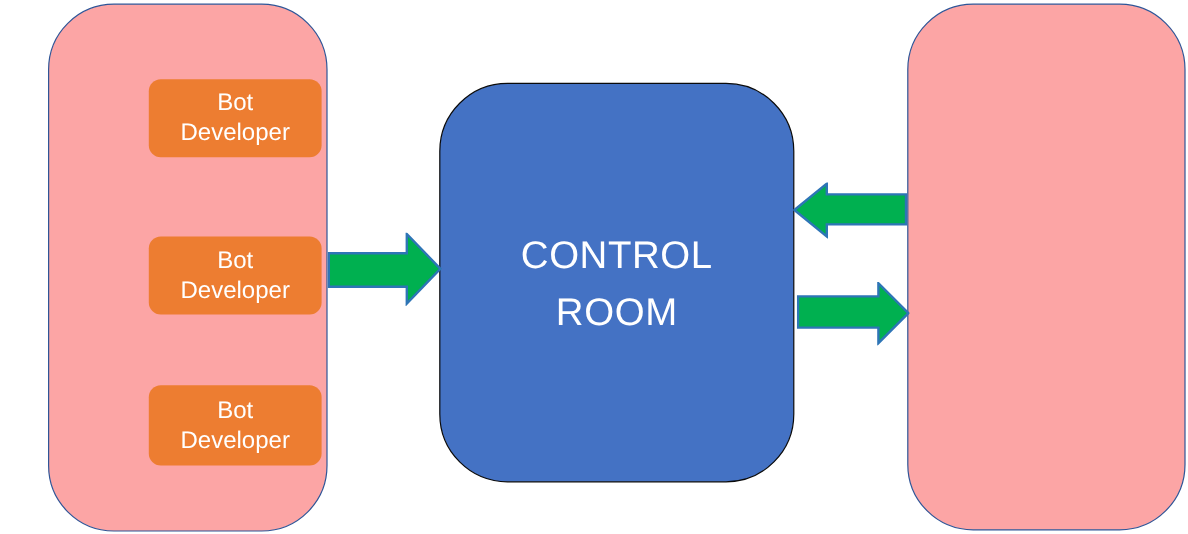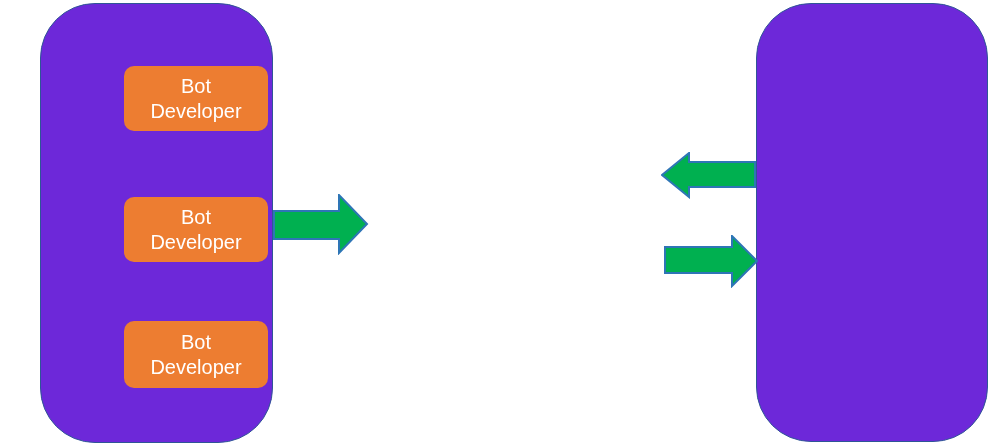--- a/index.html
+++ b/index.html
@@ -10,21 +10,21 @@
   }
   .canvas {
     position: relative;
     width: 990px;
     height: 445px;
     background: #ffffff;
     overflow: hidden;
   }
   .panel {
     position: absolute;
-    background: #6d28d9;
+    background: #fca5a5;
     border: 1px solid #2F5597;
     border-radius: 55px;
     box-sizing: border-box;
     padding-left: 10px;
   }
   .panel-left  { left: 40px;  top: 3px; width: 233px; height: 440px; }
   .panel-right { left: 756px; top: 3px; width: 232px; height: 439px; }
   .center-box {
     position: absolute;
     left: 366px; top: 69px; width: 296px; height: 333px;
@@ -76,20 +76,23 @@
       <span class="wrap2">Bot Developer</span>
     </div>
     <div class="node n-l2">
       <span class="wrap2">Bot Developer</span>
     </div>
     <div class="node n-l3">
       <span class="wrap2">Bot Developer</span>
     </div>
   </div>
 
+  <div class="center-box">
+    <div class="center-label">CONTROL ROOM</div>
+  </div>
 
   <div class="panel panel-right">
     
     
     
   </div>
 
   <svg class="arrow a1" width="96" height="61">
     <polygon points="1,17 66,17 66,1 94,30 66,59 66,45 1,45" stroke-width="2" stroke-linejoin="miter" fill="#00B050" stroke="#2E75B6"></polygon>
   </svg>

